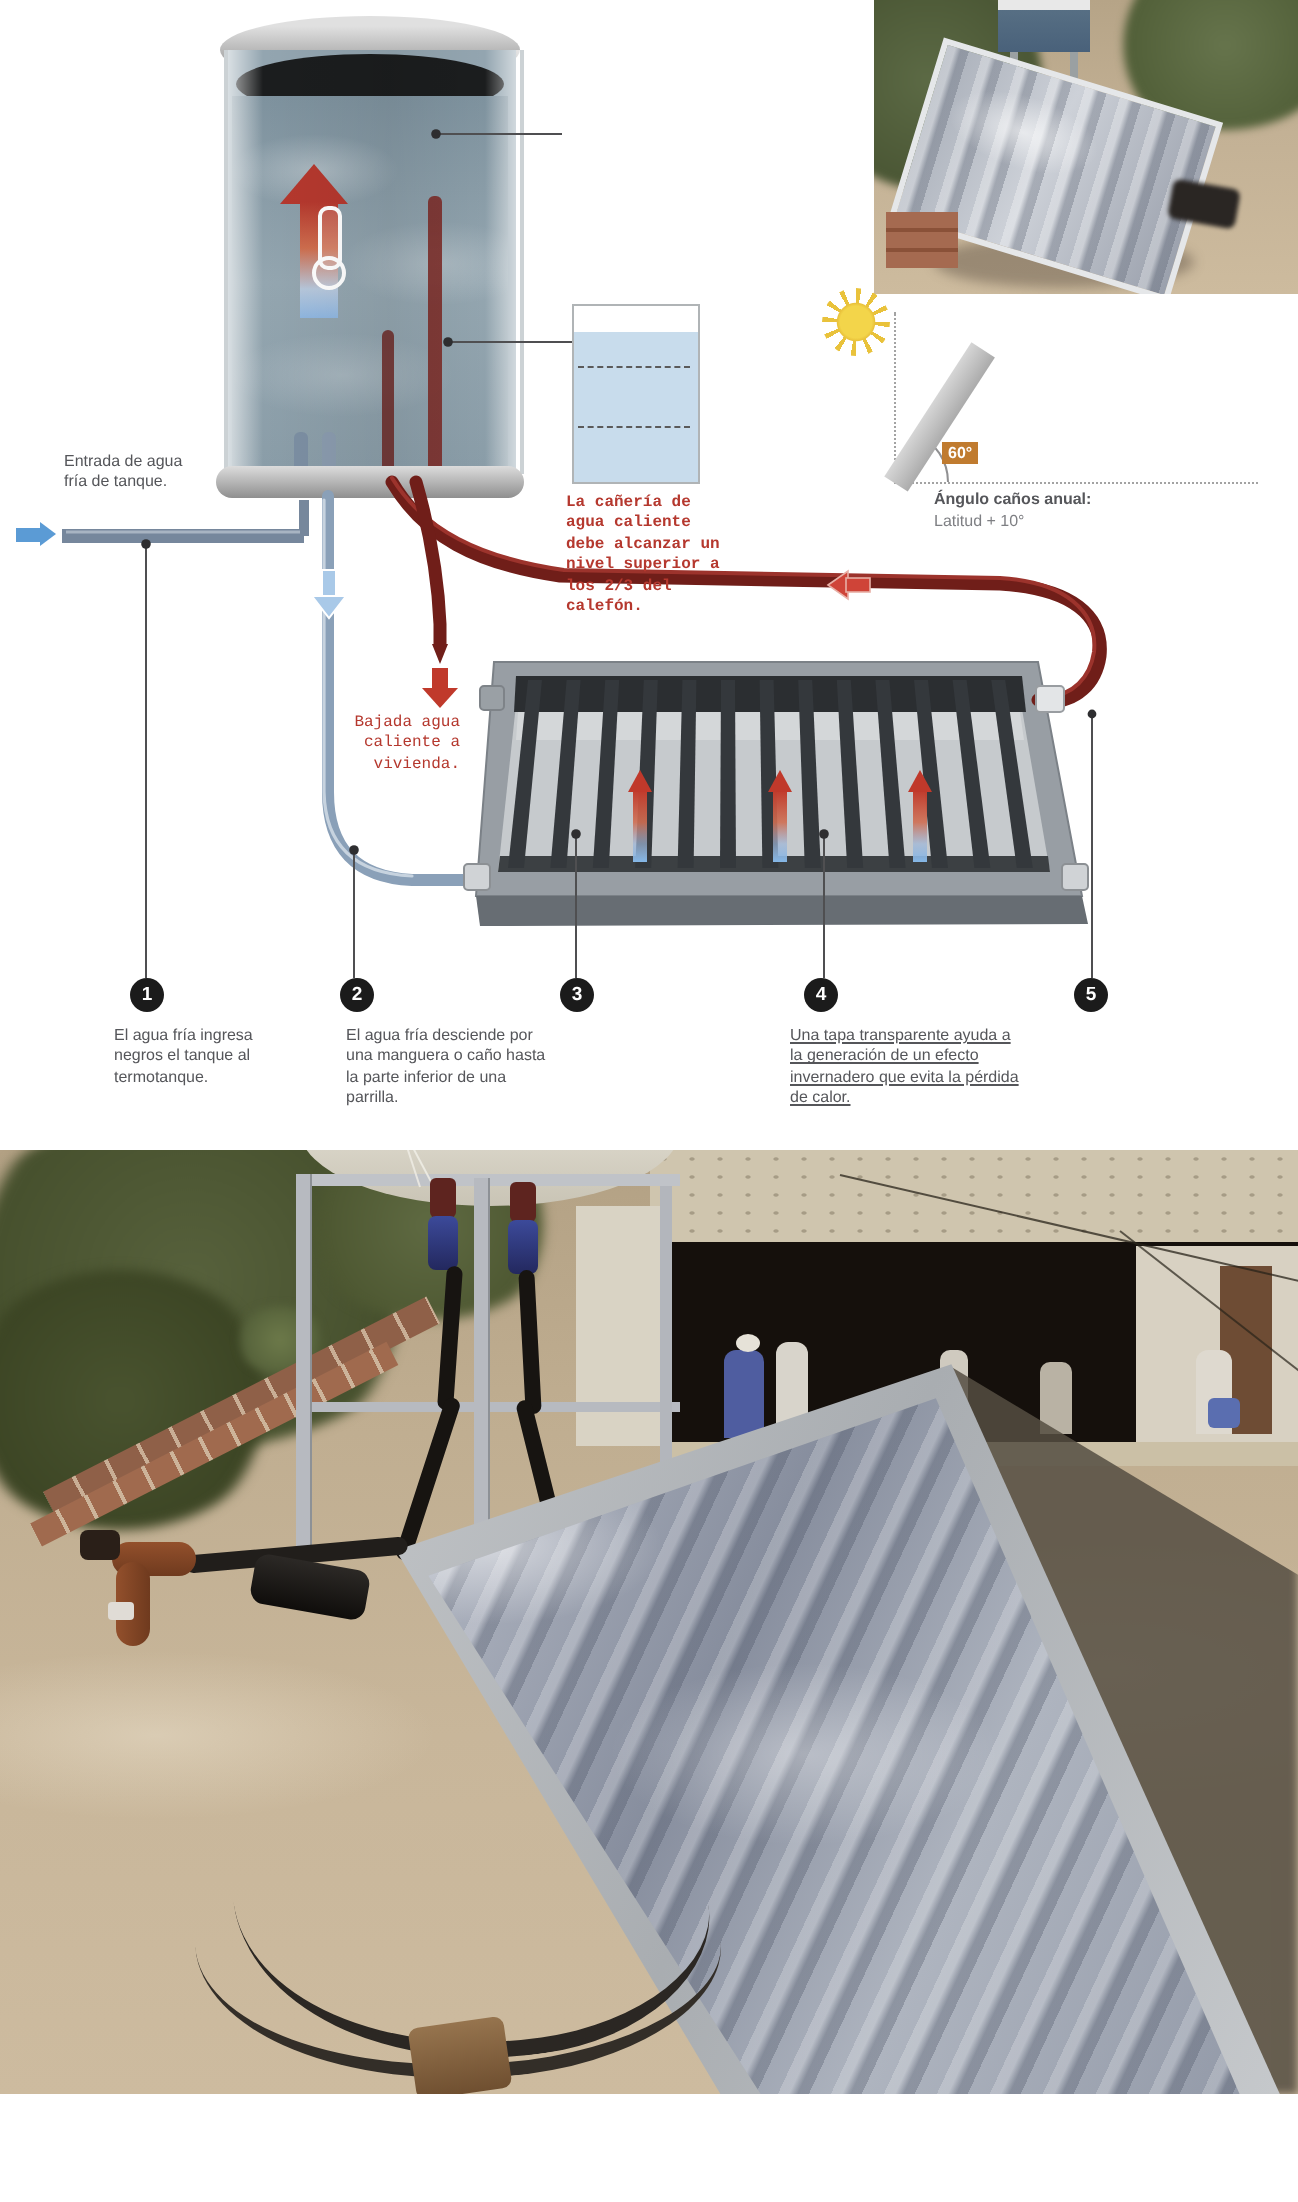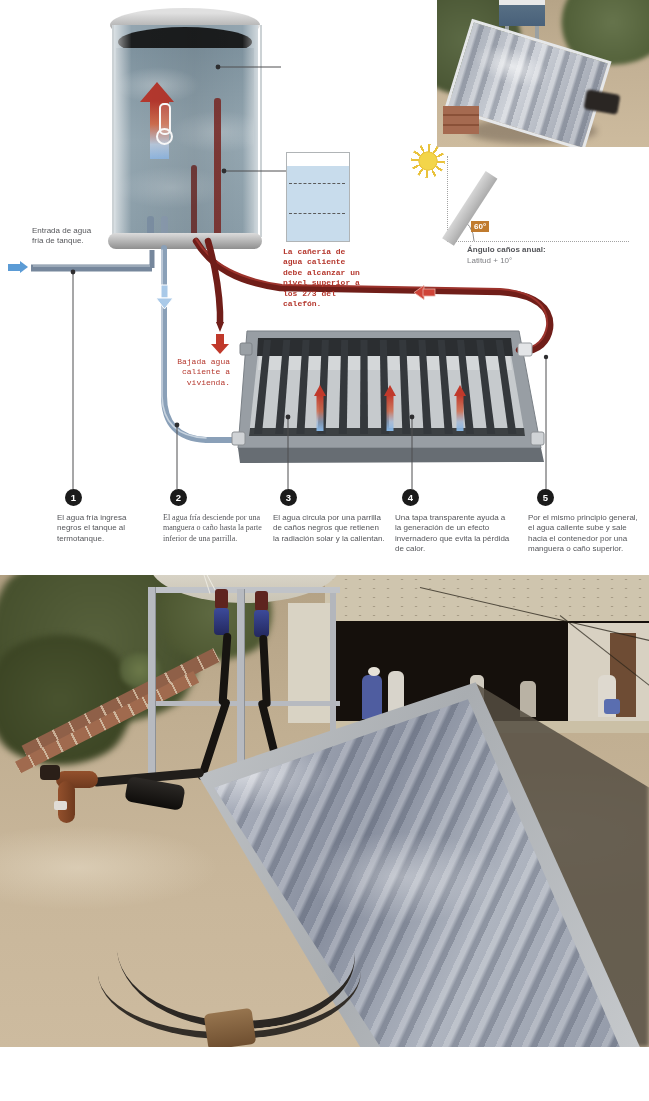--- a/index.html
+++ b/index.html
@@ -236,24 +236,22 @@
 
   <div class="abs t8r" style="left:170px;top:357px;width:60px;text-align:right;z-index:3;">Bajada agua caliente a vivienda.</div>
 
   <div class="abs step-circle" style="left:65px;top:489px;z-index:3;">1</div>
   <div class="abs step-circle" style="left:170px;top:489px;z-index:3;">2</div>
   <div class="abs step-circle" style="left:280px;top:489px;z-index:3;">3</div>
   <div class="abs step-circle" style="left:402px;top:489px;z-index:3;">4</div>
   <div class="abs step-circle" style="left:537px;top:489px;z-index:3;">5</div>
 
   <div class="abs t8" style="left:57px;top:513px;width:96px;z-index:3;">El agua fría ingresa negros el tanque al termotanque.</div>
-  <div class="abs t8" style="left:163px;top:513px;width:104px;z-index:3;font-family:Liberation Serif, serif;">El agua fría desciende por una manguera o caño hasta la parte inferior de una parrilla.</div>
-  <div class="abs t8" style="left:273px;top:513px;width:112px;z-index:3;">El agua circula por una parrilla de caños negros que retienen la radiación solar y la calientan.</div>
-  <div class="abs t8" style="left:395px;top:513px;width:118px;z-index:3;">Una tapa transparente ayuda a la generación de un efecto invernadero que evita la pérdida de calor.</div>
-  <div class="abs t8" style="left:528px;top:513px;width:112px;z-index:3;">Por el mismo principio general, el agua caliente sube y sale hacia el contenedor por una manguera o caño superior.</div>
+  <div class="abs t8" style="left:173px;top:513px;width:104px;z-index:3;">El agua fría desciende por una manguera o caño hasta la parte inferior de una parrilla.</div>
+  <div class="abs t8" style="left:395px;top:513px;width:118px;z-index:3;text-decoration:underline;">Una tapa transparente ayuda a la generación de un efecto invernadero que evita la pérdida de calor.</div>
 
   <div class="abs photo-thumb">
     <div class="blob" style="left:-30px;top:-15px;width:115px;height:110px;background:radial-gradient(circle,#5c6a45,#4a5634 70%,transparent 72%);"></div>
     <div class="blob" style="left:118px;top:-20px;width:115px;height:85px;background:radial-gradient(circle,#66744c,#515f38 70%,transparent 72%);"></div>
     <div class="pm" style="left:62px;top:0;width:46px;height:26px;background:linear-gradient(#5a7286,#49617a);"></div>
     <div class="pm" style="left:62px;top:0;width:46px;height:5px;background:#e8e8e8;"></div>
     <div class="pm" style="left:68px;top:26px;width:4px;height:30px;background:#9aa0a2;"></div>
     <div class="pm" style="left:98px;top:26px;width:4px;height:30px;background:#9aa0a2;"></div>
     <div class="pm" style="left:30px;top:118px;width:130px;height:26px;border-radius:50%;background:rgba(60,50,40,.35);filter:blur(3px);"></div>
     <div class="pm" style="left:18px;top:38px;width:140px;height:88px;transform:rotate(17deg);border:3px solid #e5e7e9;

